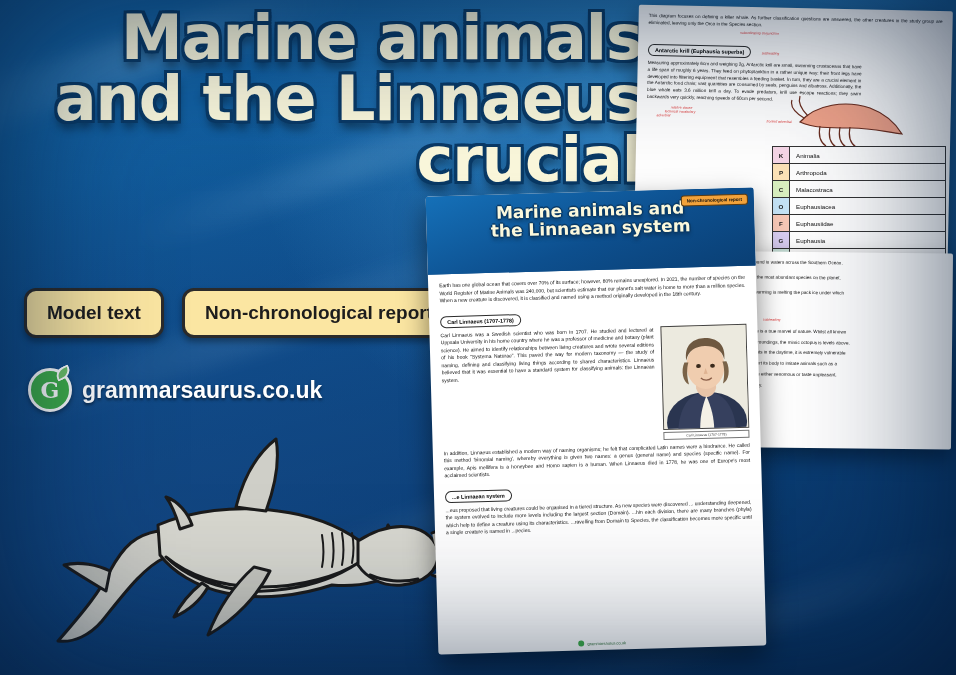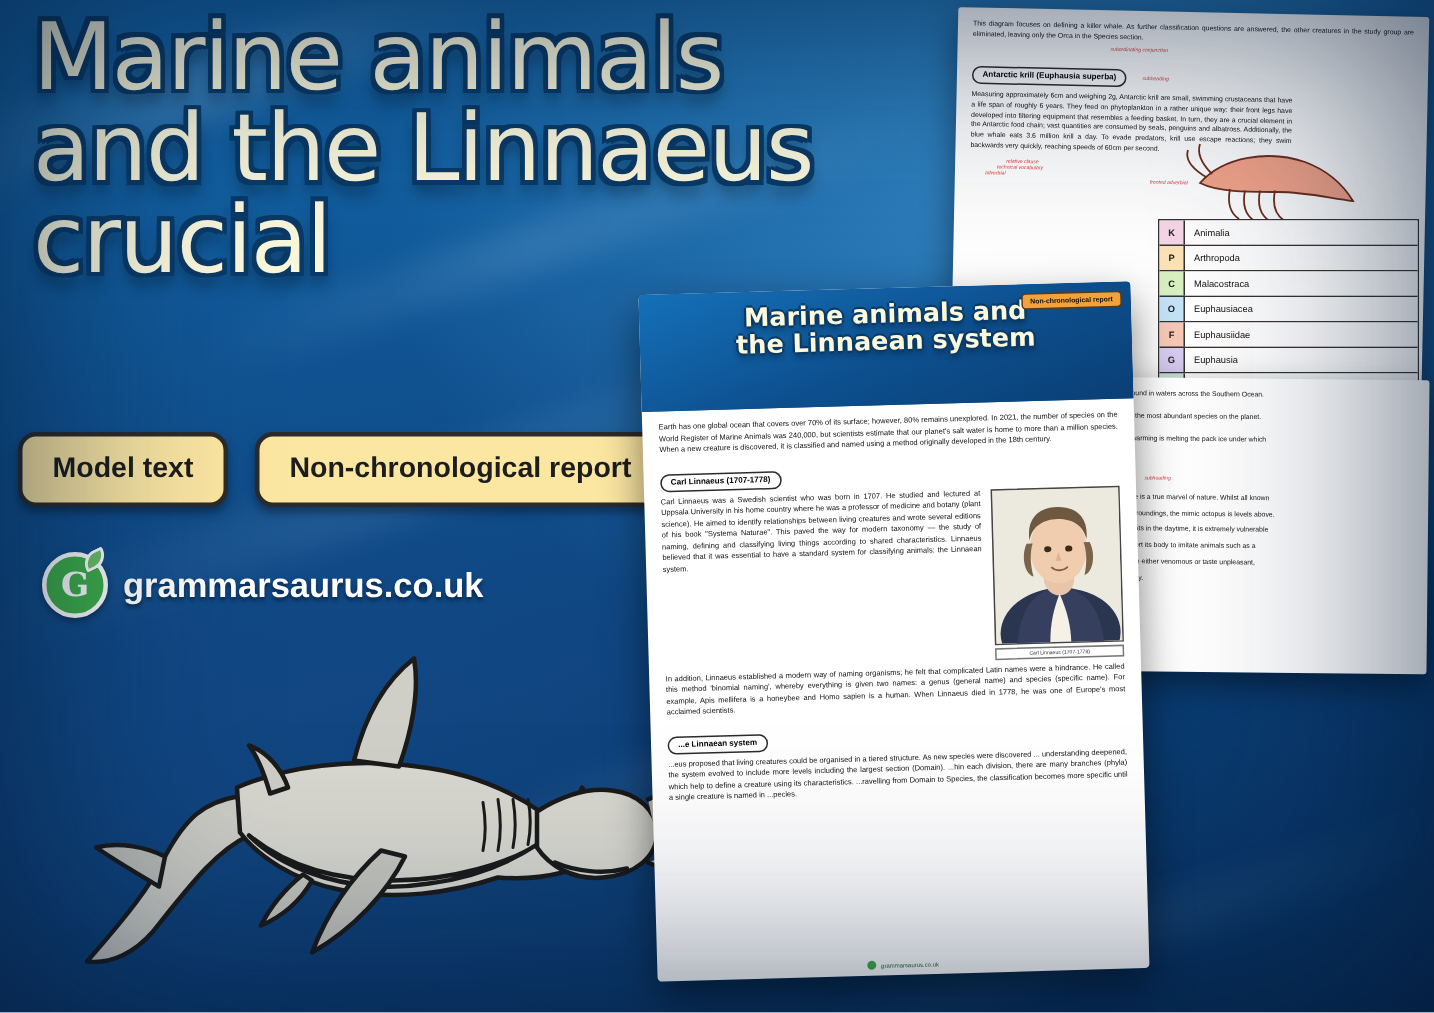--- a/index.html
+++ b/index.html
@@ -31,34 +31,35 @@
   .c5 { left: 520px; top: 600px; width: 480px; height: 36px; opacity: .40; }
   .vignette {
     position: absolute; inset: 0; pointer-events: none;
     box-shadow: inset 0 0 160px rgba(3,22,48,0.75);
   }
 
   
   #title-block { position: absolute; left: 22px; top: 8px; width: 620px; }
   .main-title {
     font-family: "DejaVu Sans", sans-serif;
-    font-weight: normal;
+    font-weight: bold;
     font-size: 62px;
     line-height: 0.98;
     color: #FBF8DC;
     letter-spacing: -1px;
     text-shadow:
       -3px 0 0 #0a3a66, 3px 0 0 #0a3a66, 0 -3px 0 #0a3a66, 0 3px 0 #0a3a66,
       -3px -3px 0 #0a3a66, 3px -3px 0 #0a3a66, -3px 3px 0 #0a3a66, 3px 3px 0 #0a3a66,
       0 8px 10px rgba(0,0,0,0.45);
+    text-align: right;
   }
   .main-title span { display: block; }
 
   
-  #pill-row { position: absolute; left: 12px; top: 288px; display: flex; gap: 18px; }
+  #pill-row { position: absolute; left: 24px; top: 288px; display: flex; gap: 18px; }
   .pill {
     background: #FBE6A2;
     border: 3px solid #2b2b2b;
     border-radius: 12px;
     padding: 11px 20px;
     font-size: 19px;
     font-weight: bold;
     color: #1d1d1d;
     box-shadow: 0 4px 6px rgba(0,0,0,0.35);
     white-space: nowrap;

